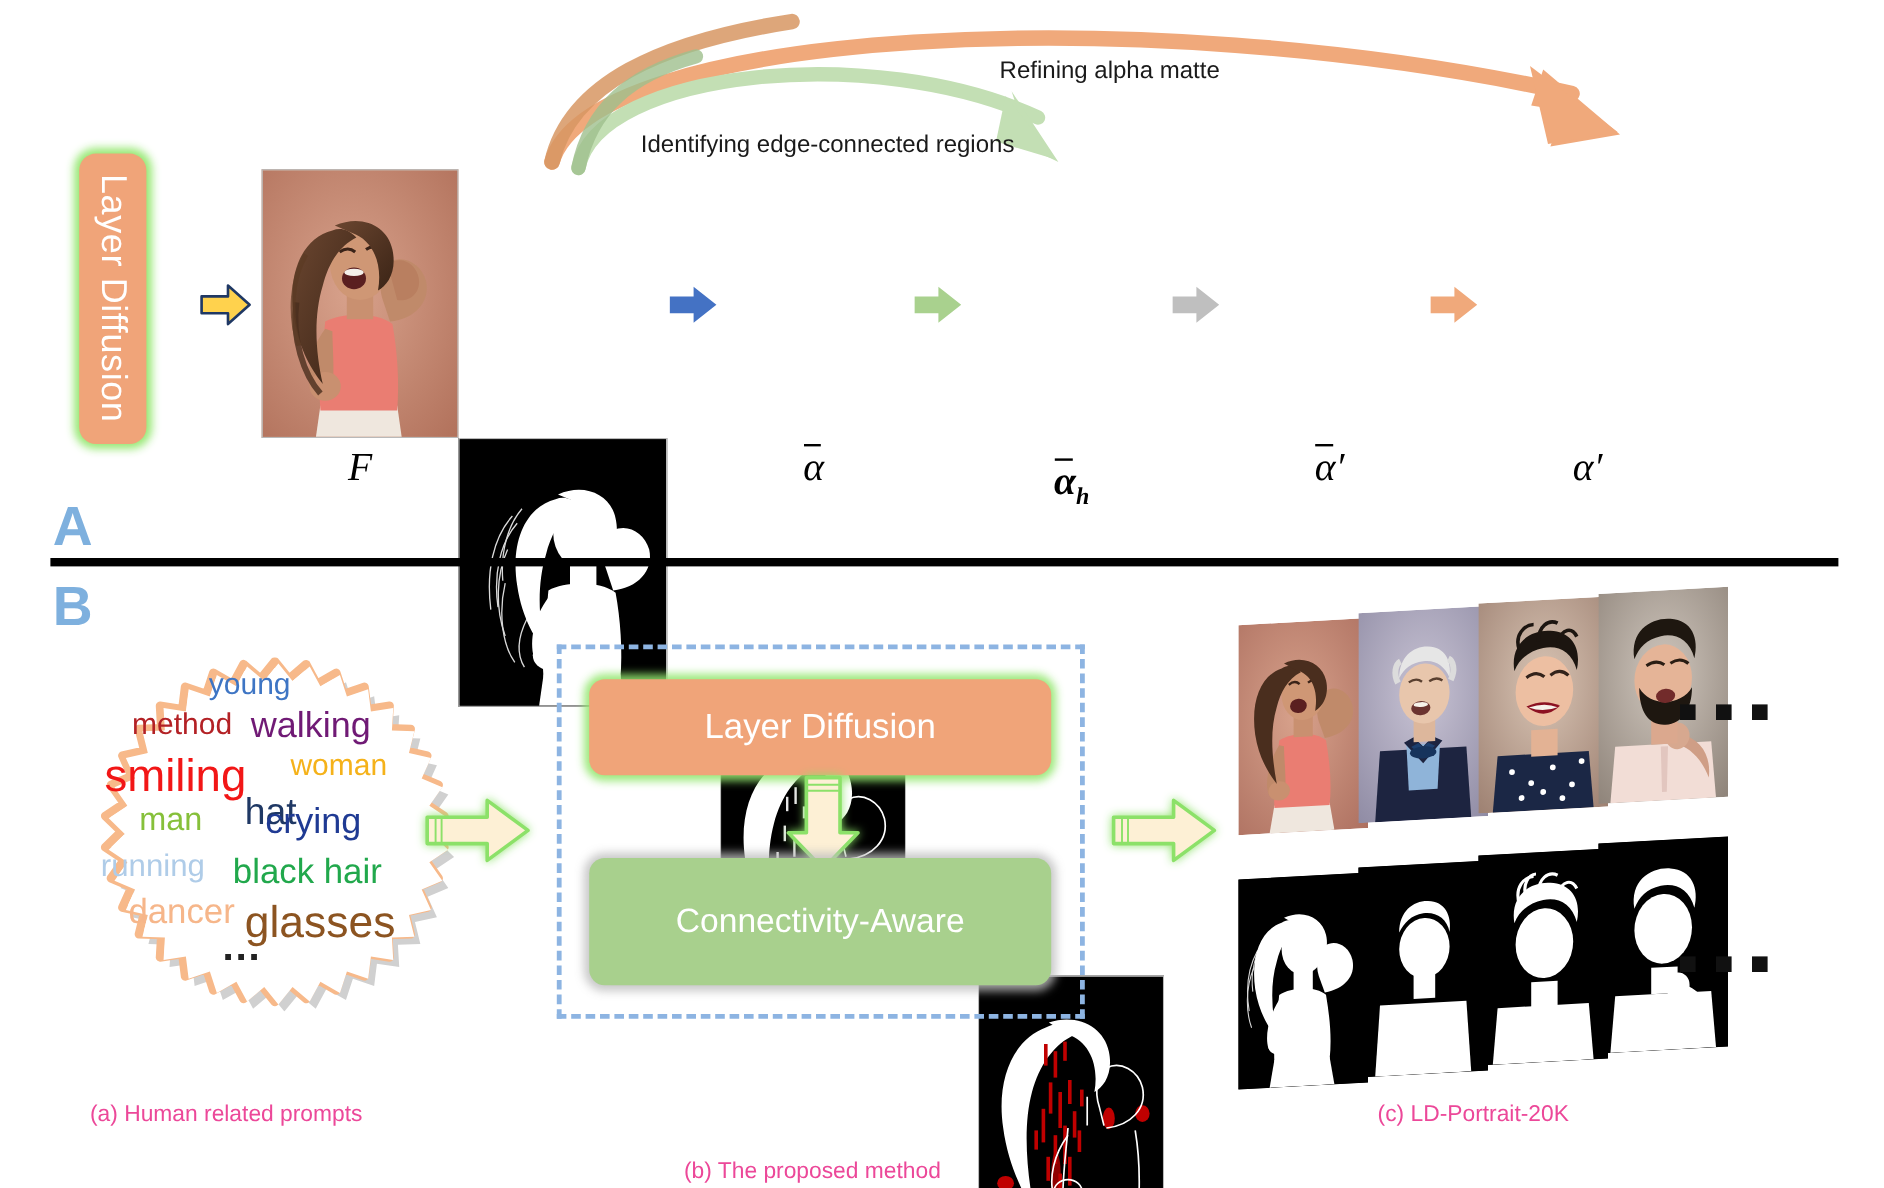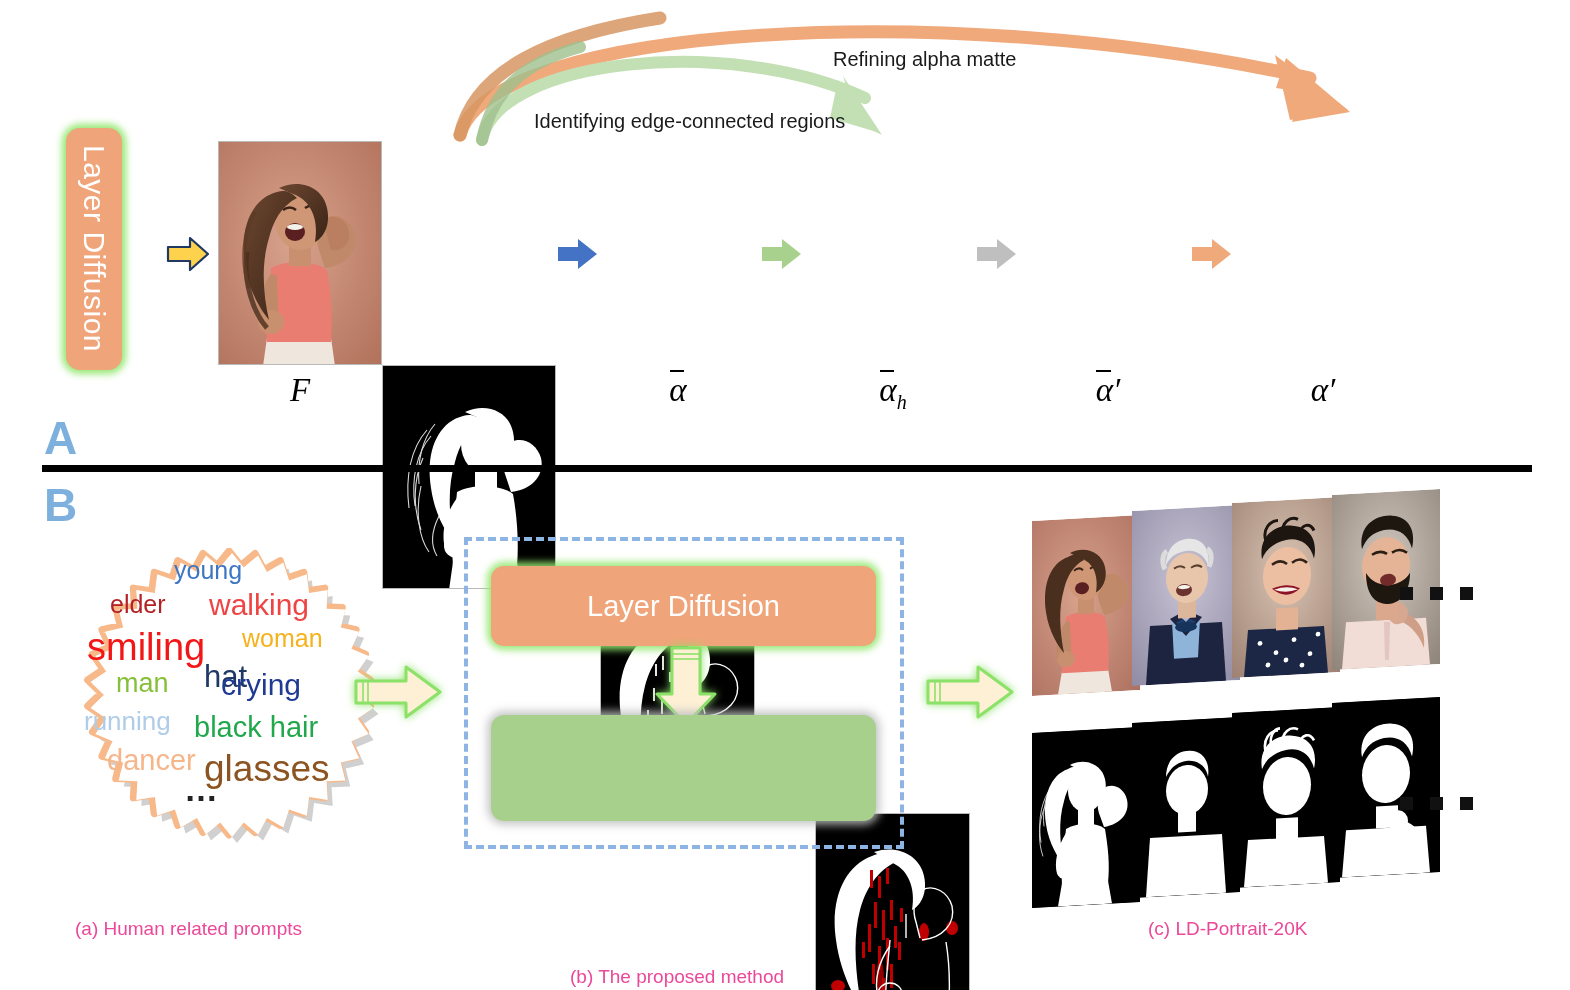--- a/index.html
+++ b/index.html
@@ -274,39 +274,39 @@
   <polygon points="0,9 20,9 20,1 39,16 20,31 20,23 0,23" fill="#BFBFBF"></polygon>
 </svg>
 
 <svg class="abs" style="left:1192px;top:238px;width:40px;height:32px;" viewBox="0 0 40 32">
   <polygon points="0,9 20,9 20,1 39,16 20,31 20,23 0,23" fill="#F0A97B"></polygon>
 </svg>
 
 <div class="mlabel abs" style="left:250px;top:372px;width:100px;">F</div>
 <div class="mlabel abs" style="left:419px;top:372px;width:100px;">α</div>
 <div class="mlabel abs" style="left:628px;top:372px;width:100px;"><span class="ovl">α</span></div>
-<div class="mlabel abs" style="left:843px;top:372px;width:100px;"><span class="ovl">α</span><sub>h</sub></div>
+<div class="mlabel abs" style="left:843px;top:384px;width:100px;font-weight:bold;"><span class="ovl">α</span><sub>h</sub></div>
 <div class="mlabel abs" style="left:1058px;top:372px;width:100px;"><span class="ovl">α</span><span class="pr">′</span></div>
 <div class="mlabel abs" style="left:1273px;top:372px;width:100px;">α<span class="pr">′</span></div>
 
 <div class="ablabel abs" style="left:44px;top:415px;">A</div>
 <div class="divider abs" style="left:42px;top:465px;width:1490px;"></div>
 
 <div class="ablabel abs" style="left:44px;top:482px;">B</div>
 
 <div class="abs" style="left:82px;top:548px;width:300px;height:295px;">
   <svg width="300" height="295" viewBox="0 0 300 295" style="position:absolute;left:0;top:0;">
       <path d="M150.0,5.0 L161.8,19.5 L176.1,7.4 L185.0,23.9 L201.3,14.6 L207.1,32.4 L224.8,26.3 L227.1,44.9 L245.7,42.1 L244.6,60.8 L263.3,61.4 L258.8,79.6 L277.1,83.7 L269.4,100.8 L286.6,108.1 L275.8,123.5 L291.4,133.9 L278.0,147.0 L291.4,160.1 L275.8,170.5 L286.6,185.9 L269.4,193.2 L277.1,210.3 L258.8,214.4 L263.3,232.6 L244.6,233.2 L245.7,251.9 L227.1,249.1 L224.8,267.7 L207.1,261.6 L201.3,279.4 L185.0,270.1 L176.1,286.6 L161.8,274.5 L150.0,289.0 L138.2,274.5 L123.9,286.6 L115.0,270.1 L98.7,279.4 L92.9,261.6 L75.2,267.7 L72.9,249.1 L54.3,251.9 L55.4,233.2 L36.7,232.6 L41.2,214.4 L22.9,210.3 L30.6,193.2 L13.4,185.9 L24.2,170.5 L8.6,160.1 L22.0,147.0 L8.6,133.9 L24.2,123.5 L13.4,108.1 L30.6,100.8 L22.9,83.7 L41.2,79.6 L36.7,61.4 L55.4,60.8 L54.3,42.1 L72.9,44.9 L75.2,26.3 L92.9,32.4 L98.7,14.6 L115.0,23.9 L123.9,7.4 L138.2,19.5 Z" fill="#D0D0D0" transform="translate(5,6)"></path>
       <path d="M150.0,5.0 L161.8,19.5 L176.1,7.4 L185.0,23.9 L201.3,14.6 L207.1,32.4 L224.8,26.3 L227.1,44.9 L245.7,42.1 L244.6,60.8 L263.3,61.4 L258.8,79.6 L277.1,83.7 L269.4,100.8 L286.6,108.1 L275.8,123.5 L291.4,133.9 L278.0,147.0 L291.4,160.1 L275.8,170.5 L286.6,185.9 L269.4,193.2 L277.1,210.3 L258.8,214.4 L263.3,232.6 L244.6,233.2 L245.7,251.9 L227.1,249.1 L224.8,267.7 L207.1,261.6 L201.3,279.4 L185.0,270.1 L176.1,286.6 L161.8,274.5 L150.0,289.0 L138.2,274.5 L123.9,286.6 L115.0,270.1 L98.7,279.4 L92.9,261.6 L75.2,267.7 L72.9,249.1 L54.3,251.9 L55.4,233.2 L36.7,232.6 L41.2,214.4 L22.9,210.3 L30.6,193.2 L13.4,185.9 L24.2,170.5 L8.6,160.1 L22.0,147.0 L8.6,133.9 L24.2,123.5 L13.4,108.1 L30.6,100.8 L22.9,83.7 L41.2,79.6 L36.7,61.4 L55.4,60.8 L54.3,42.1 L72.9,44.9 L75.2,26.3 L92.9,32.4 L98.7,14.6 L115.0,23.9 L123.9,7.4 L138.2,19.5 Z" fill="none" stroke="#F7B98A" stroke-width="7" stroke-linejoin="round" transform="translate(-3,-2)"></path>
       <path d="M150.0,5.0 L161.8,19.5 L176.1,7.4 L185.0,23.9 L201.3,14.6 L207.1,32.4 L224.8,26.3 L227.1,44.9 L245.7,42.1 L244.6,60.8 L263.3,61.4 L258.8,79.6 L277.1,83.7 L269.4,100.8 L286.6,108.1 L275.8,123.5 L291.4,133.9 L278.0,147.0 L291.4,160.1 L275.8,170.5 L286.6,185.9 L269.4,193.2 L277.1,210.3 L258.8,214.4 L263.3,232.6 L244.6,233.2 L245.7,251.9 L227.1,249.1 L224.8,267.7 L207.1,261.6 L201.3,279.4 L185.0,270.1 L176.1,286.6 L161.8,274.5 L150.0,289.0 L138.2,274.5 L123.9,286.6 L115.0,270.1 L98.7,279.4 L92.9,261.6 L75.2,267.7 L72.9,249.1 L54.3,251.9 L55.4,233.2 L36.7,232.6 L41.2,214.4 L22.9,210.3 L30.6,193.2 L13.4,185.9 L24.2,170.5 L8.6,160.1 L22.0,147.0 L8.6,133.9 L24.2,123.5 L13.4,108.1 L30.6,100.8 L22.9,83.7 L41.2,79.6 L36.7,61.4 L55.4,60.8 L54.3,42.1 L72.9,44.9 L75.2,26.3 L92.9,32.4 L98.7,14.6 L115.0,23.9 L123.9,7.4 L138.2,19.5 Z" fill="#ffffff"></path>
     </svg>
   <div id="wordcloud" style="left:0;top:0;width:300px;height:295px;">
       <span class="wc-word" style="left: 92px; top: 8px; font-size: 25px; color: rgb(62, 117, 196); text-align: right;">young</span>
-      <span class="wc-word" style="left: 28px; top: 42px; font-size: 25px; color: rgb(179, 33, 37);">elder</span>
-      <span class="wc-word" style="left: 127px; top: 40px; font-size: 30px; color: #ef4444;">walking</span>
+      <span class="wc-word" style="left: 28px; top: 42px; font-size: 25px; color: rgb(179, 33, 37);">method</span>
+      <span class="wc-word" style="left: 127px; top: 40px; font-size: 30px; color: #701a75;">walking</span>
       <span class="wc-word" style="left: 5px; top: 78px; font-size: 38px; color: rgb(242, 22, 22);">smiling</span>
       <span class="wc-word" style="left: 122px; top: 87px; font-size: 31px; color: rgb(31, 56, 100); margin-top: 24px;">hat</span>
       <span class="wc-word" style="left: 160px; top: 76px; font-size: 25px; color: rgb(245, 178, 26);">woman</span>
       <span class="wc-word" style="left: 34px; top: 120px; font-size: 27px; color: rgb(134, 192, 58);">man</span>
       <span class="wc-word" style="left: 139px; top: 120px; font-size: 30px; color: rgb(31, 58, 147);">crying</span>
       <span class="wc-word" style="left: 2px; top: 158px; font-size: 26px; color: rgb(175, 204, 232);">running</span>
       <span class="wc-word" style="left: 112px; top: 163px; font-size: 29px; color: rgb(33, 168, 76);">black hair</span>
       <span class="wc-word" style="left: 25px; top: 196px; font-size: 29px; color: rgb(246, 182, 138);">dancer</span>
       <span class="wc-word" style="left: 122px; top: 200px; font-size: 37px; color: rgb(140, 84, 33);">glasses</span>
       <span class="wc-word" style="left: 102px; top: 222px; font-size: 34px; color: rgb(34, 34, 34); font-weight: bold; letter-spacing: 4px;">…</span>
@@ -326,20 +326,21 @@
 </div>
 
 <svg class="cream-arrow" style="left:650px;top:644px;width:72px;height:84px;" viewBox="0 0 72 84">
   <polygon points="22,4 50,4 50,50 65,50 36,80 7,50 22,50" fill="#FDF0D5" stroke="#8CE169" stroke-width="3" stroke-linejoin="round"></polygon>
   <line x1="23" y1="10" x2="49" y2="10" stroke="#8CE169" stroke-width="1.6"></line>
   <line x1="23" y1="15" x2="49" y2="15" stroke="#8CE169" stroke-width="1.6"></line>
 </svg>
 
 <div class="rbox green abs" style="left:491px;top:715px;width:385px;height:106px;">
   <div>
+    <div>Connectivity-Aware</div>
   </div>
 </div>
 
 <svg class="cream-arrow" style="left:924px;top:661px;width:92px;height:62px;" viewBox="0 0 92 62">
   <polygon points="4,20 54,20 54,6 88,31 54,56 54,42 4,42" fill="#FDF0D5" stroke="#8CE169" stroke-width="3" stroke-linejoin="round"></polygon>
   <line x1="11" y1="21" x2="11" y2="41" stroke="#8CE169" stroke-width="1.6"></line>
   <line x1="16" y1="21" x2="16" y2="41" stroke="#8CE169" stroke-width="1.6"></line>
 </svg>
 
 <div class="gal-photo" style="left:1032px;top:518px;width:108px;height:175px;">

